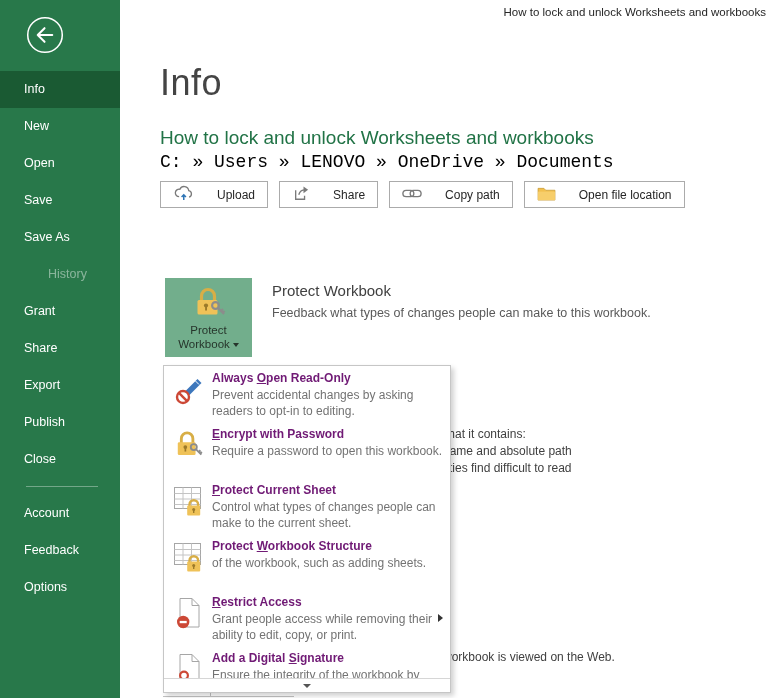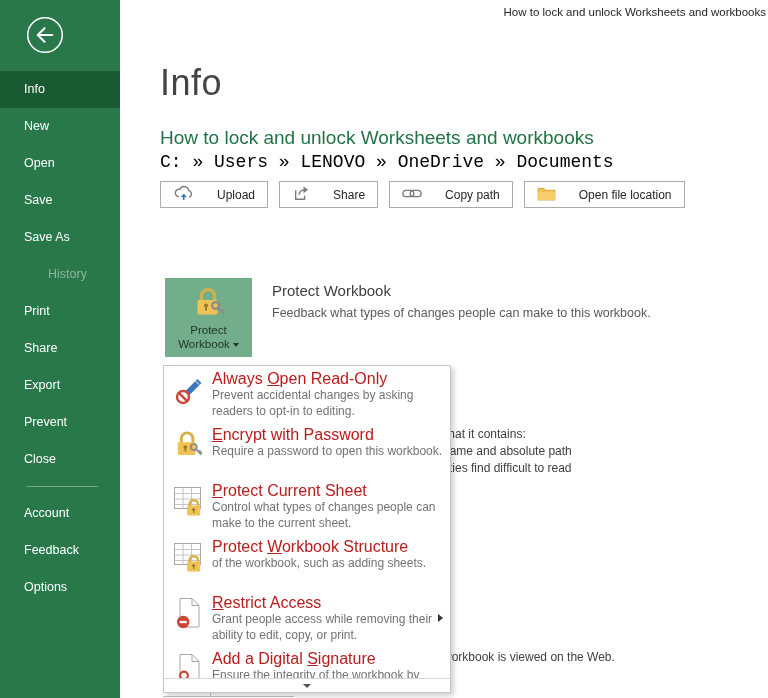--- a/index.html
+++ b/index.html
@@ -39,21 +39,21 @@
 
   
   .bg-frag { position:absolute; font-size:12px; color:#404040; z-index:1; white-space:nowrap; }
   .bg-line { position:absolute; background:#c2c2c2; z-index:1; }
 
   
   .menu { position:absolute; left:163px; top:365px; width:288px; height:328px; background:#fff; border:1px solid #c6c6c6; box-shadow:3px 3px 5px rgba(0,0,0,0.18); z-index:10; overflow:hidden; }
   .menu-item { position:relative; display:flex; height:56px; padding:5px 6px 0 8px; cursor:pointer; }
   .mi-icon { width:34px; height:34px; flex:none; margin-right:6px; margin-top:1px; }
   .mi-text { width:232px; }
-  .mi-title { font-size:16px; font-weight:normal; color:#b91c1c; line-height:15px; margin-bottom:2px; }
+  .mi-title { font-size:12px; font-weight:bold; color:#701a75; line-height:15px; margin-bottom:2px; }
   .mi-title .akey { text-decoration:underline; }
   .mi-desc { font-size:12px; color:#737373; line-height:15.5px; }
   .submenu-arrow { position:absolute; right:7px; top:24px; width:0; height:0; border-top:4px solid transparent; border-bottom:4px solid transparent; border-left:5px solid #333; }
   .menu-scroll { position:absolute; left:0; right:0; bottom:0; height:14px; background:#fff; border-top:1px solid #d6d6d6; display:flex; align-items:center; justify-content:center; cursor:pointer; }
   .scroll-caret { width:0; height:0; border-left:4px solid transparent; border-right:4px solid transparent; border-top:4px solid #555; }
 </style>
 </head>
 <body>
 
 <div class="stage">
@@ -76,24 +76,24 @@
         </svg>
       </span>
     </div>
     <div class="nav">
       <div class="nav-item selected">Info</div>
       <div class="nav-item">New</div>
       <div class="nav-item">Open</div>
       <div class="nav-item">Save</div>
       <div class="nav-item">Save As</div>
       <div class="nav-item disabled">History</div>
-      <div class="nav-item">Print</div>
+      <div class="nav-item">Grant</div>
       <div class="nav-item">Share</div>
       <div class="nav-item">Export</div>
-      <div class="nav-item">Prevent</div>
+      <div class="nav-item">Publish</div>
       <div class="nav-item">Close</div>
       <hr class="nav-sep">
       <div class="nav-item">Account</div>
       <div class="nav-item">Feedback</div>
       <div class="nav-item">Options</div>
     </div>
   </div>
 
   <div class="page-title">Info</div>
   <div class="doc-title">How to lock and unlock Worksheets and workbooks</div>

